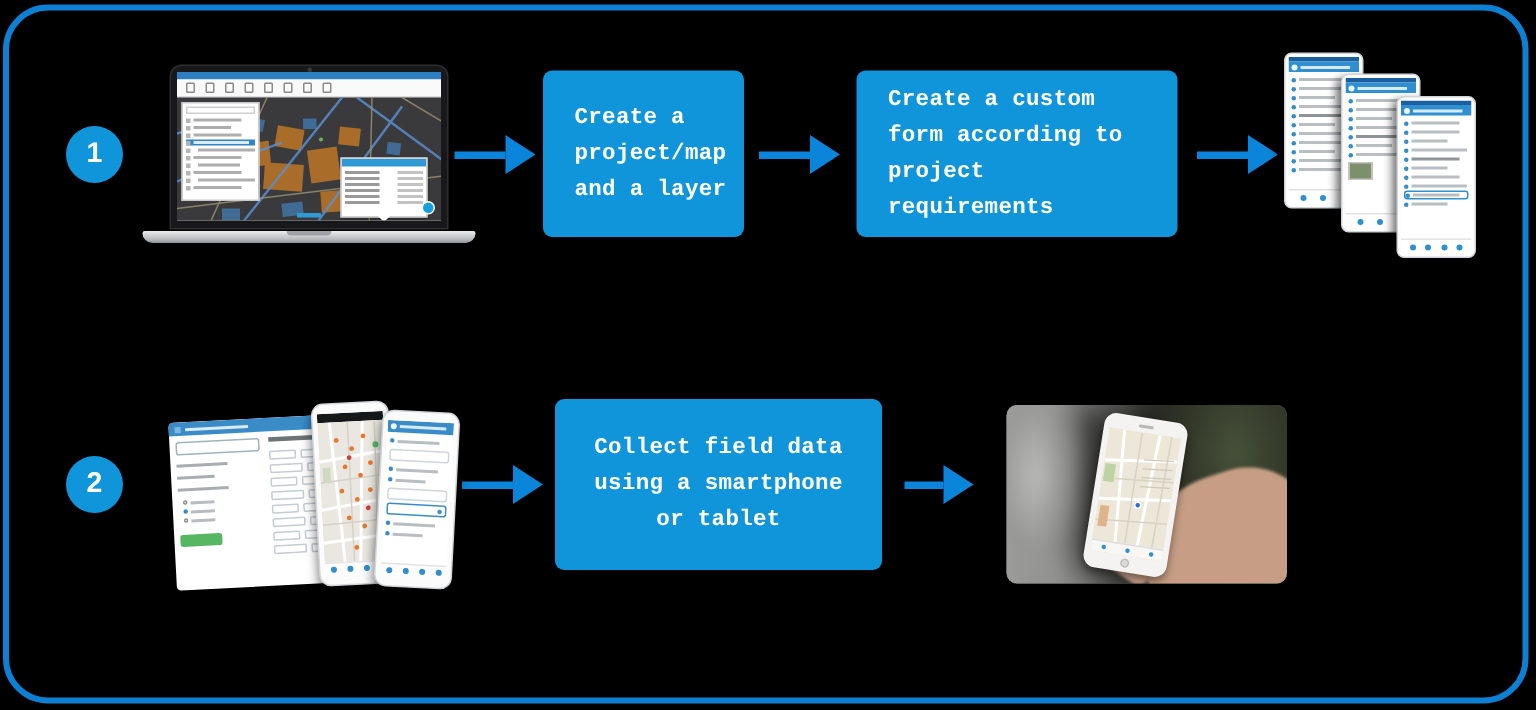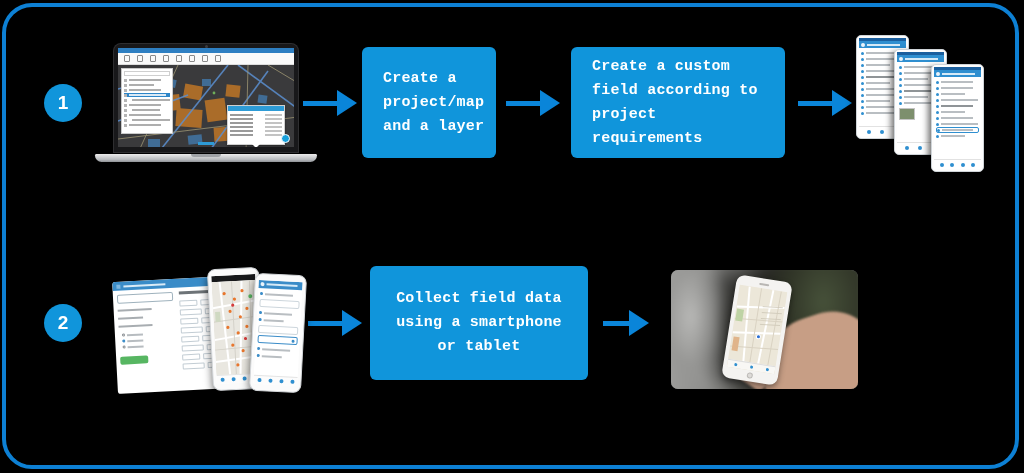--- a/index.html
+++ b/index.html
@@ -343,21 +343,21 @@
   <div class="flow-box" style="left:362px; top:47px; width:134px; height:111px;">
     <div class="txt">Create a project/map and a layer</div>
   </div>
 
   <div class="arrow" style="left:506px; top:90px;">
     <div class="shaft"></div>
       <div class="head"></div>
   </div>
 
   <div class="flow-box" style="left:571px; top:47px; width:214px; height:111px;">
-    <div class="txt">Create a custom field according to project requirements</div>
+    <div class="txt">Create a custom form according to project requirements</div>
   </div>
 
   <div class="arrow" style="left:798px; top:90px;">
     <div class="shaft"></div>
       <div class="head"></div>
   </div>
 
   <div class="phone-stack">
     <div class="mini-phone p1">
       <div class="mini-screen">

